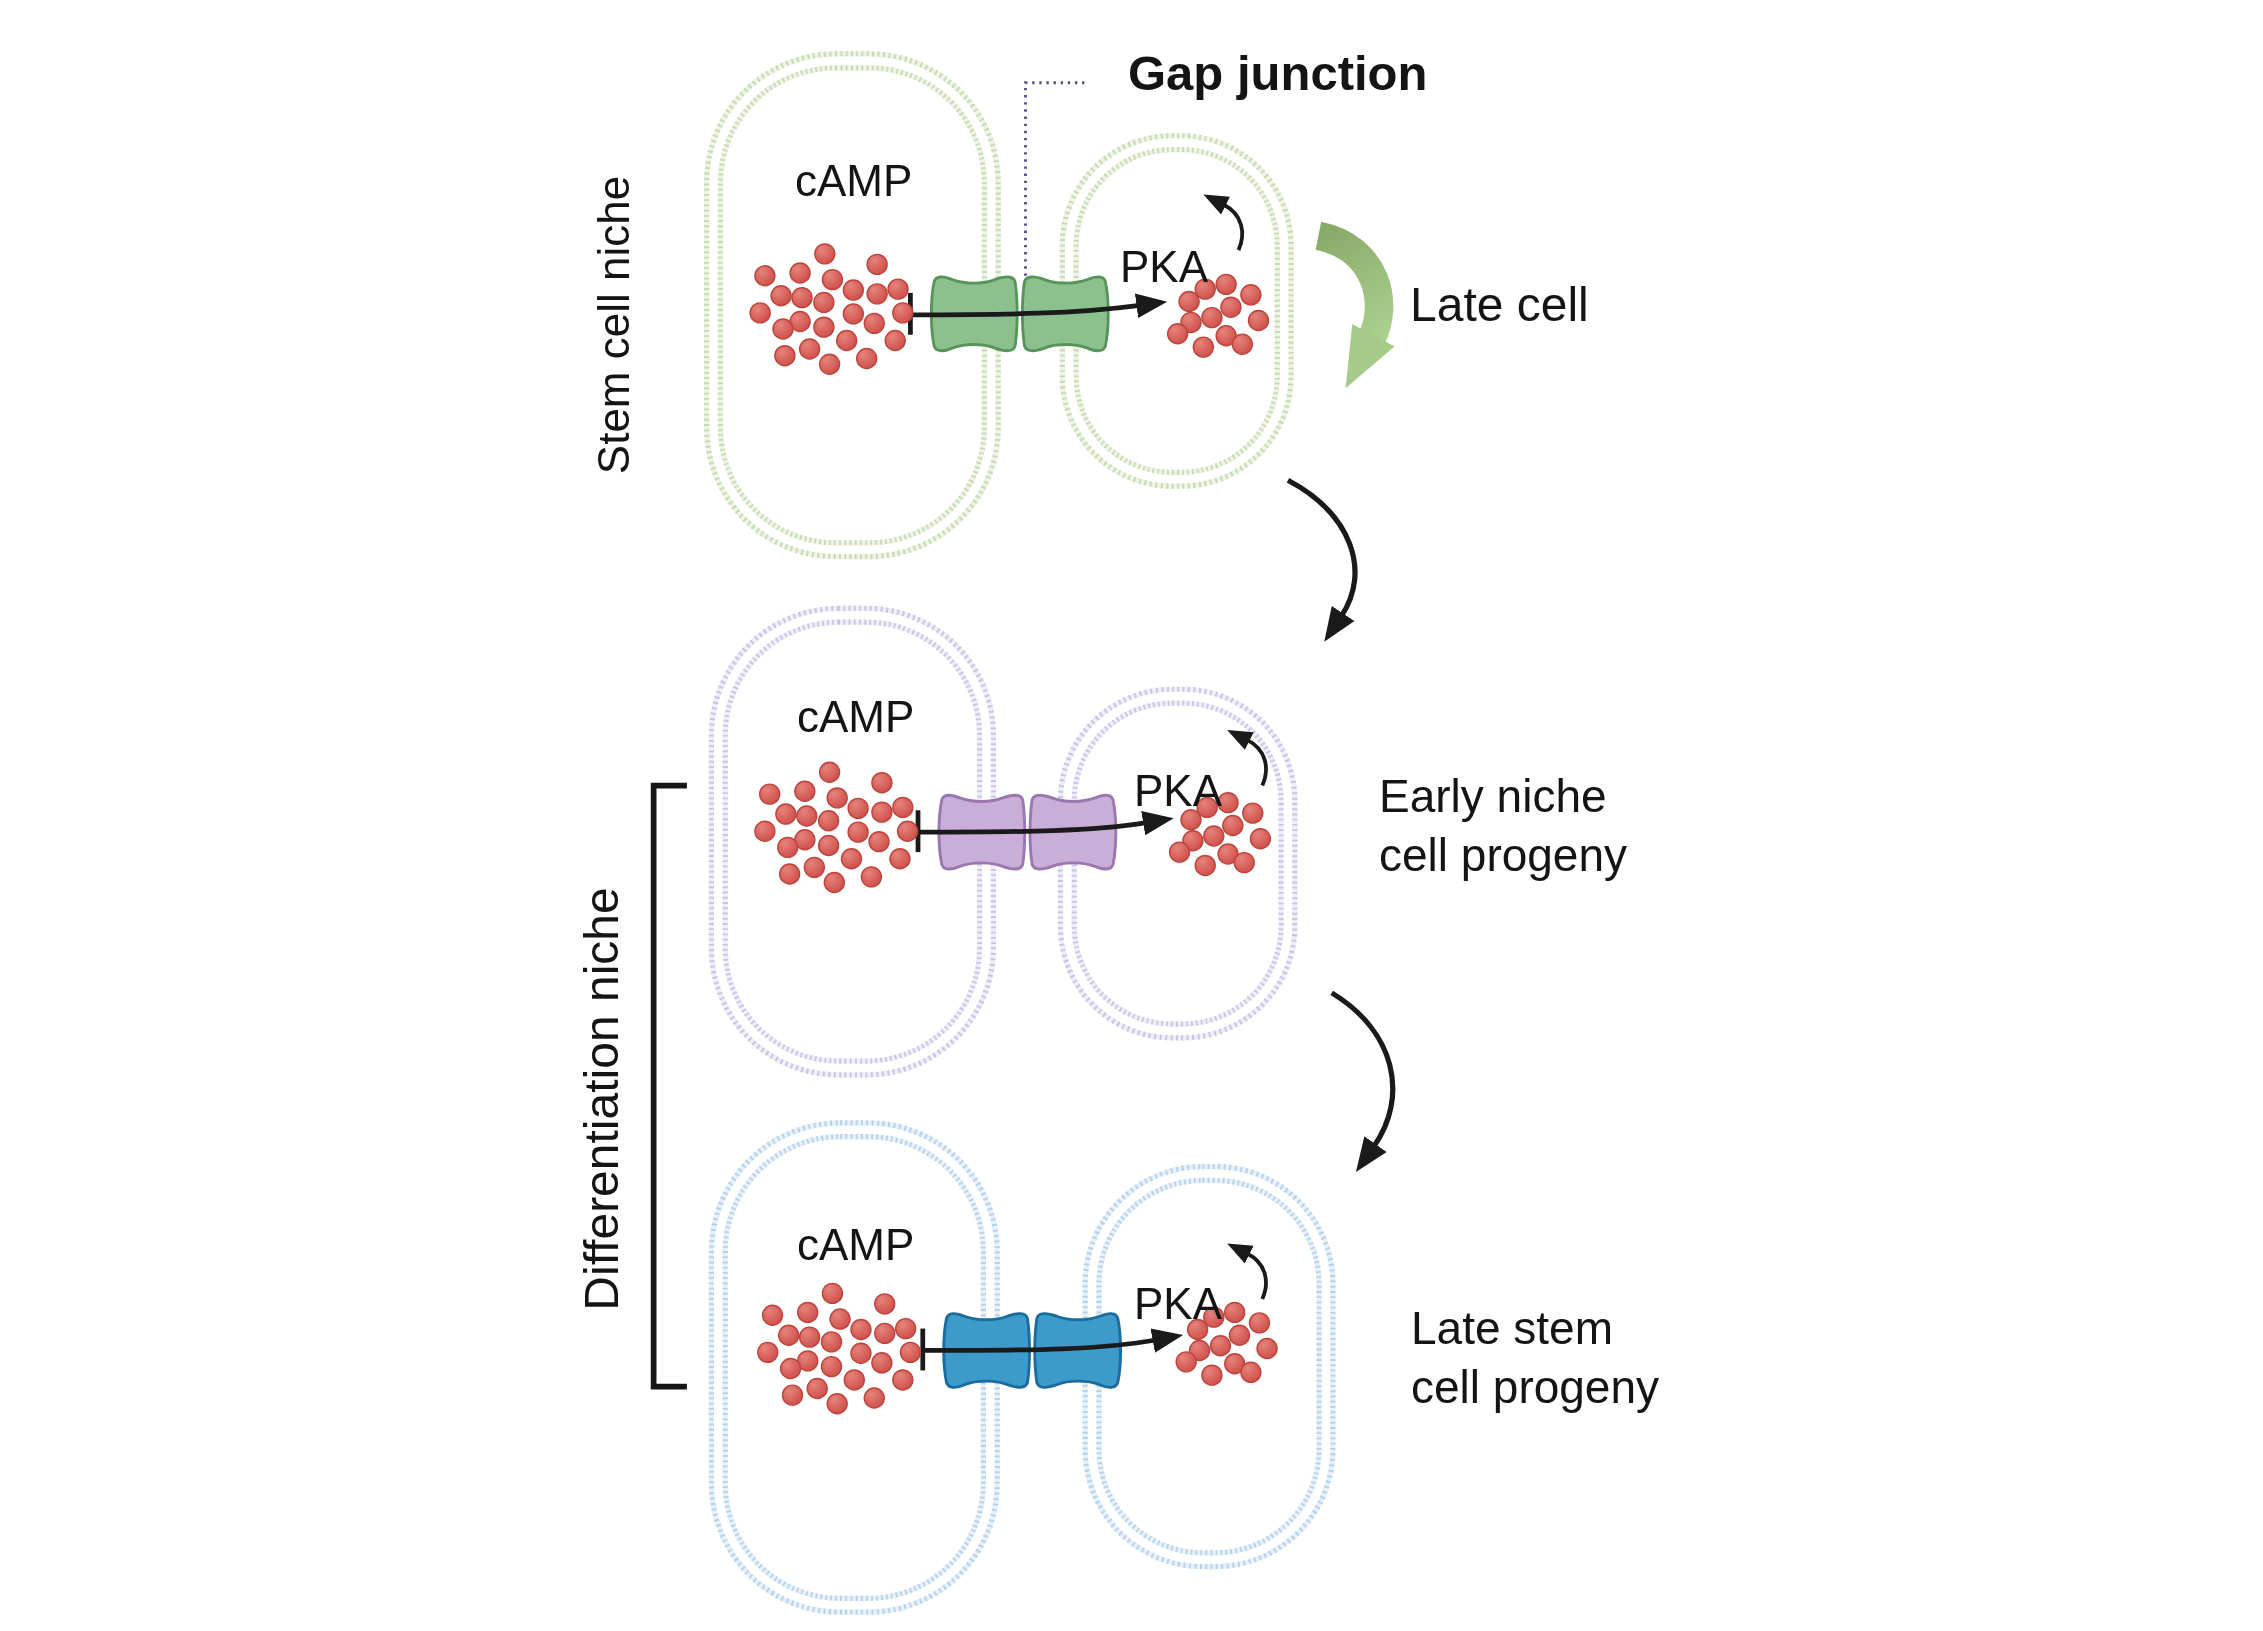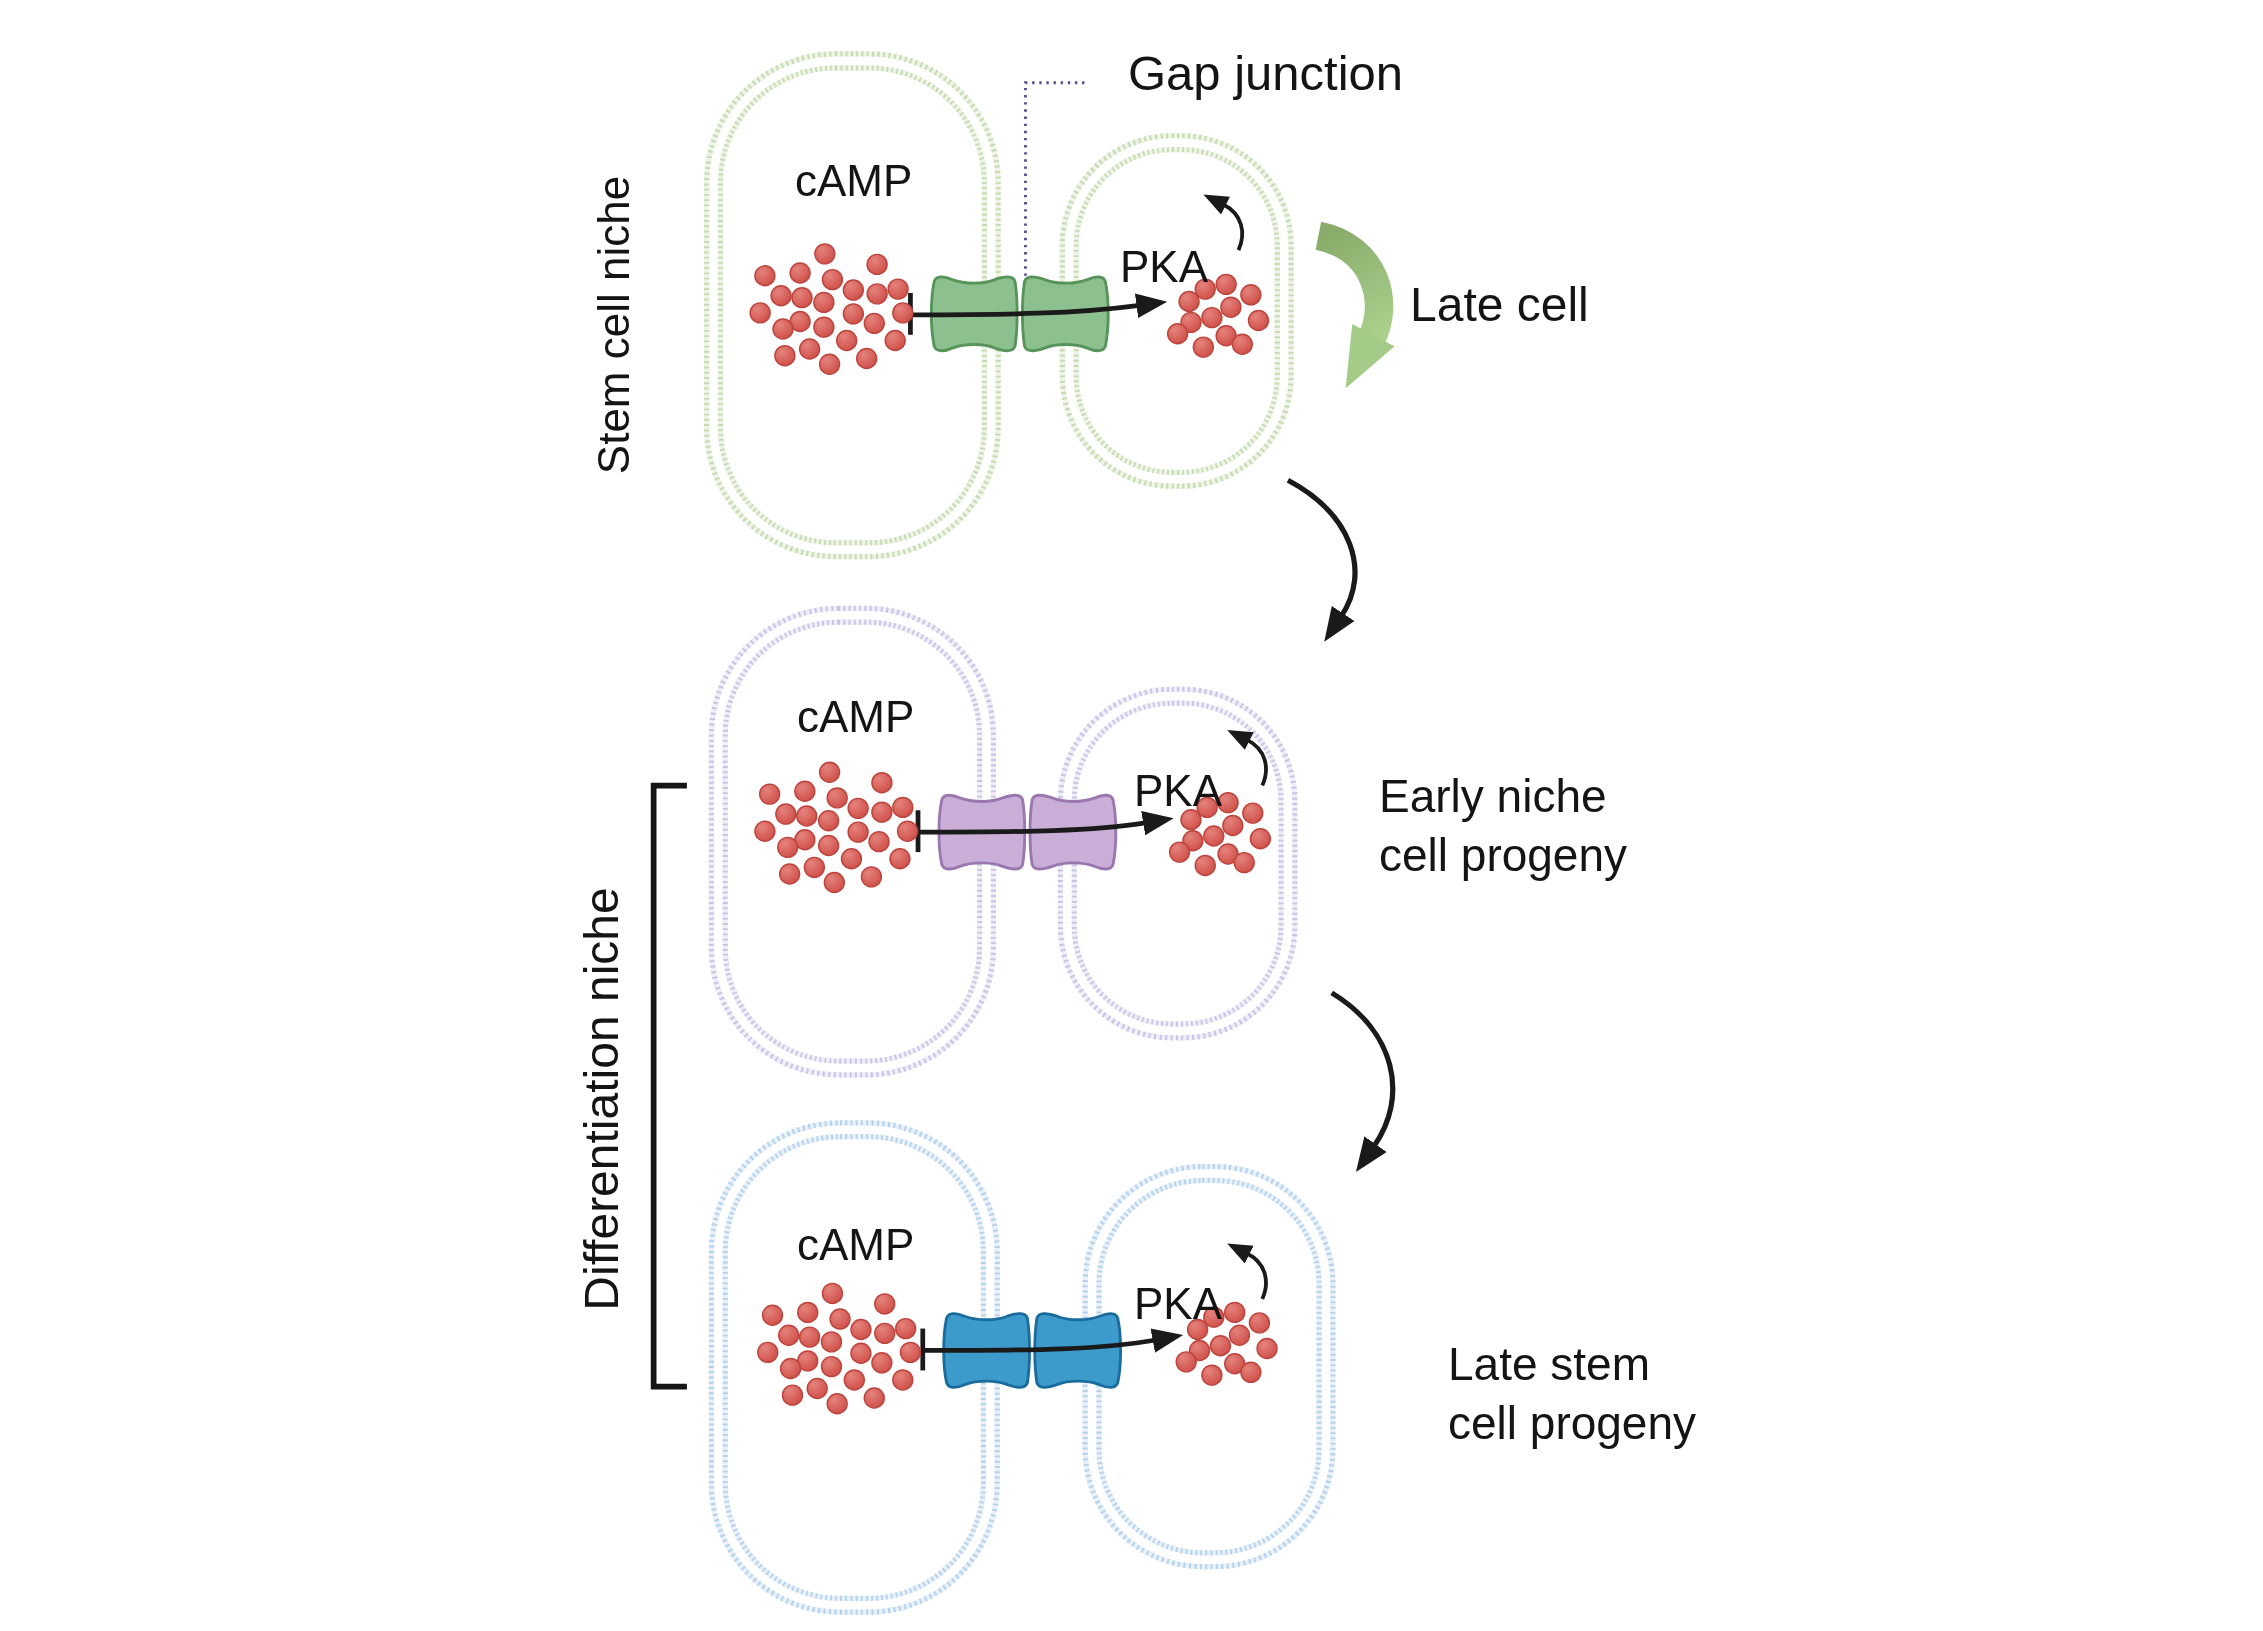--- a/index.html
+++ b/index.html
@@ -12,21 +12,21 @@
   }
   .canvas > svg{position:absolute;left:0;top:0;}
   .lbl{
     position:absolute;
     color:#141414;
     white-space:nowrap;
     line-height:1.05;
   }
   .lbl-camp{font-size:44px;}
   .lbl-pka{font-size:44px;margin-top:44px;}
-  .lbl-gapjunction{font-size:49px;}
+  .lbl-gapjunction{font-size:49px;font-weight:bold;}
   .lbl-stemcell{font-size:48px;}
   .lbl-progeny{font-size:46px;line-height:59px;}
   .lbl-vert{
     font-size:44px;
     transform:translate(-50%,-50%) rotate(-90deg);
   }
   .lbl-vert-diff{font-size:48px;}
 </style>
 </head>
 <body>
@@ -266,19 +266,19 @@
 
   <div class="lbl lbl-camp" style="left:797px;top:694px;">cAMP</div>
   <div class="lbl lbl-pka" style="left:1134px;top:724px;">PKA</div>
   <div class="lbl lbl-progeny" style="left:1379px;top:767px;">
     <div>Early niche</div>
     <div>cell progeny</div>
   </div>
 
   <div class="lbl lbl-camp" style="left:797px;top:1222px;">cAMP</div>
   <div class="lbl lbl-pka" style="left:1134px;top:1237px;">PKA</div>
-  <div class="lbl lbl-progeny" style="left:1448px;top:1299px;margin-top:36px;">
+  <div class="lbl lbl-progeny" style="left:1411px;top:1299px;">
     <div>Late stem</div>
     <div>cell progeny</div>
   </div>
 
 </div>
 
 
 </body></html>

